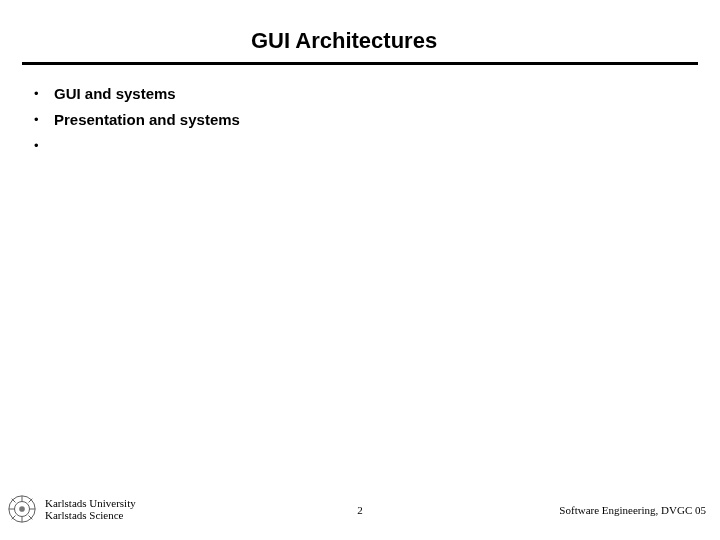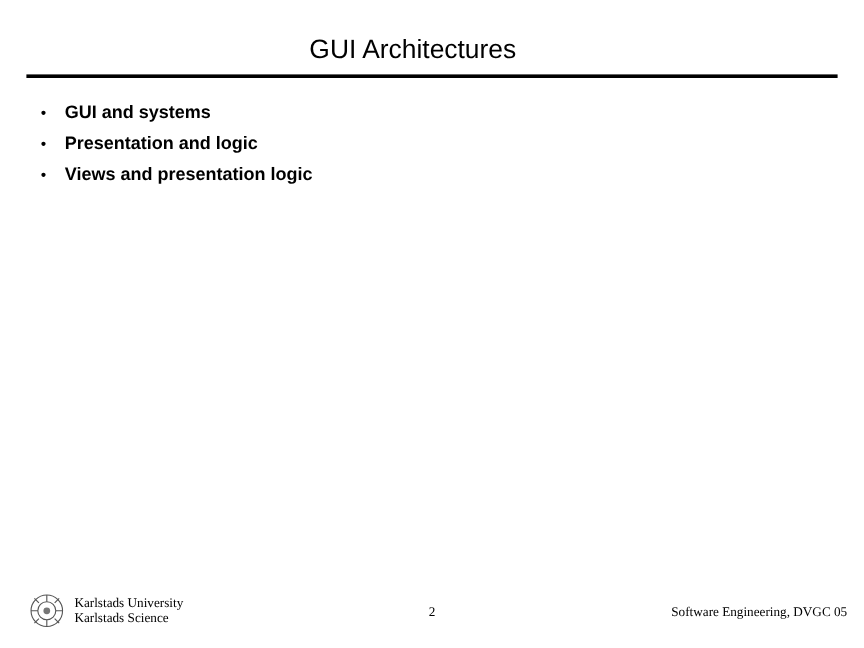--- a/index.html
+++ b/index.html
@@ -1,25 +1,25 @@
 <!DOCTYPE html>
 <html><head>
 <meta charset="utf-8">
 <style>
   * { margin: 0; padding: 0; box-sizing: border-box; }
   html, body { width: 720px; height: 540px; background: #fff; font-family: Arial, Helvetica, sans-serif; color: #000; }
   .slide { position: relative; width: 720px; height: 540px; }
-  .title { position: absolute; top: 28px; left: 0; width: 688px; text-align: center; font-size: 22px; font-weight: normal; }
+  .title { position: absolute; top: 28px; left: 0; width: 688px; text-align: center; font-size: 22px; font-weight: bold; }
   .rule { position: absolute; top: 62px; left: 22px; width: 676px; height: 3px; background: #000; }
   .bullets { position: absolute; top: 84px; left: 30px; }
   .bullet-row { display: flex; align-items: flex-start; margin-bottom: 6px; }
   .dot { width: 24px; font-size: 13px; line-height: 20px; text-align: left; padding-left: 4px; }
   .bullet-text { font-size: 15px; font-weight: bold; line-height: 20px; text-align: right; }
   .footer { position: absolute; bottom: 12px; left: 0; width: 720px; height: 40px; }
-  .footer-left { position: absolute; left: 24px; bottom: 4px; display: flex; align-items: center; }
+  .footer-left { position: absolute; left: 7px; bottom: 4px; display: flex; align-items: center; }
   .logo { width: 30px; height: 30px; margin-right: 8px; }
   .logo svg { width: 30px; height: 30px; display: block; }
   .inst { font-family: "Times New Roman", Times, serif; font-size: 11px; line-height: 12px; }
   .footer-center { position: absolute; left: 0; width: 720px; bottom: 12px; text-align: center; font-family: "Times New Roman", Times, serif; font-size: 11px; }
   .footer-right { position: absolute; right: 14px; bottom: 12px; font-family: "Times New Roman", Times, serif; font-size: 11px; text-align: right; }
 </style>
 </head>
 <body>
 
 <div class="slide">
@@ -27,25 +27,24 @@
   <div class="title">GUI Architectures</div>
   <div class="rule"></div>
 
   <div class="bullets">
     <div class="bullet-row">
       <div class="dot">•</div>
       <div class="bullet-text">GUI and systems</div>
     </div>
     <div class="bullet-row">
       <div class="dot">•</div>
-      <div class="bullet-text">Presentation and logic</div>
+      <div class="bullet-text">Presentation and systems</div>
     </div>
     <div class="bullet-row">
       <div class="dot">•</div>
-      <div class="bullet-text">Views and presentation logic</div>
     </div>
   </div>
 
   <div class="footer">
     <div class="footer-left">
       <div class="logo">
         <svg viewBox="0 0 32 32">
           <circle cx="16" cy="16" r="14" fill="none" stroke="#555" stroke-width="1"></circle>
           <circle cx="16" cy="16" r="8" fill="none" stroke="#555" stroke-width="1"></circle>
           <g stroke="#555" stroke-width="1">

